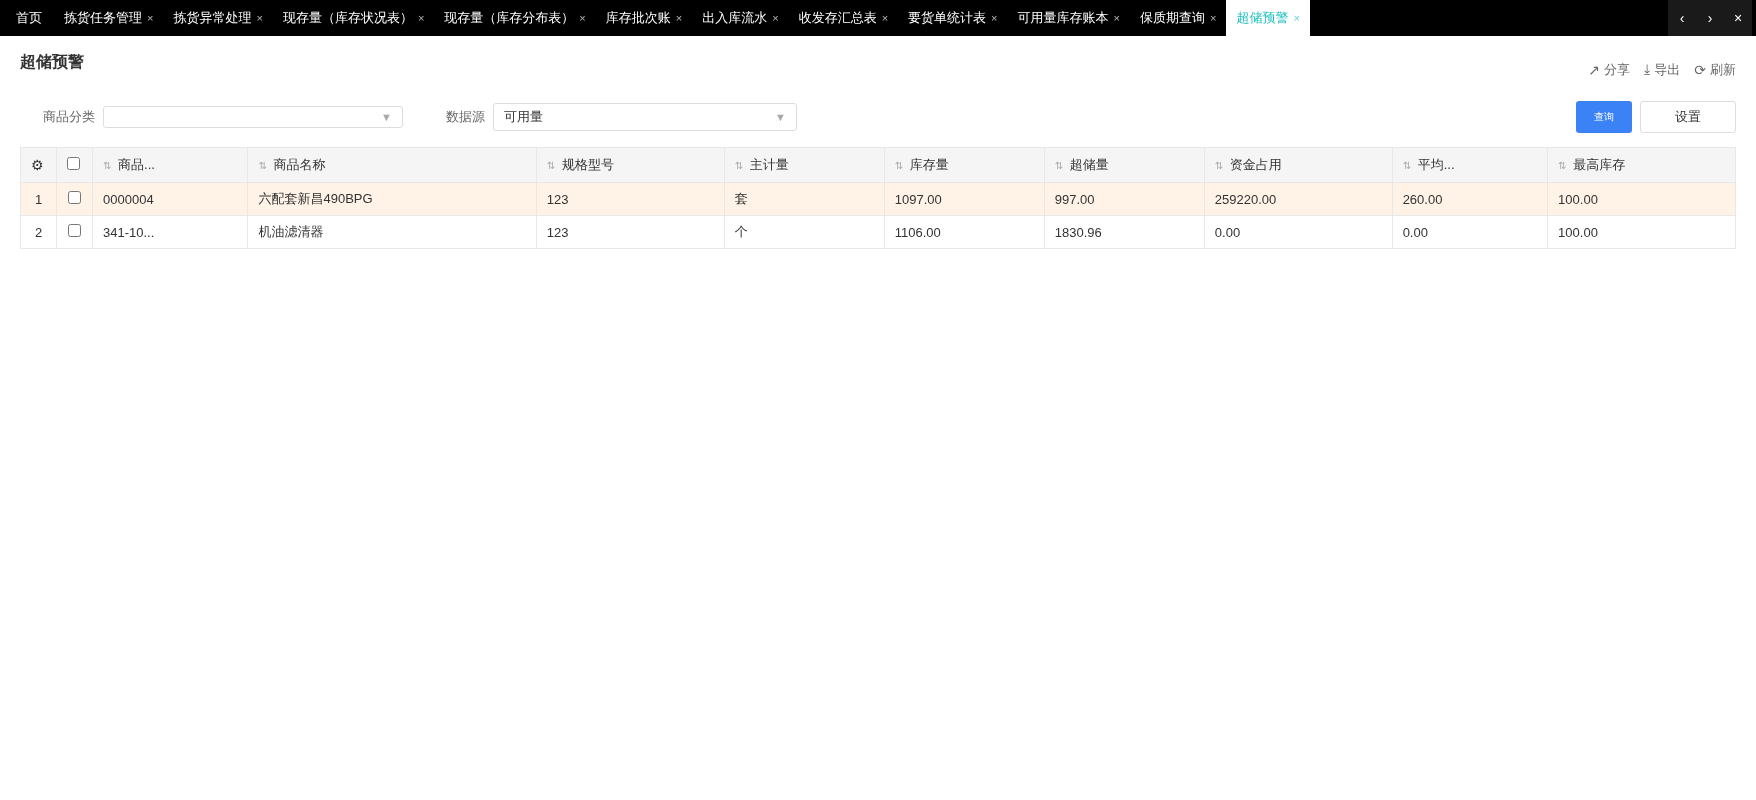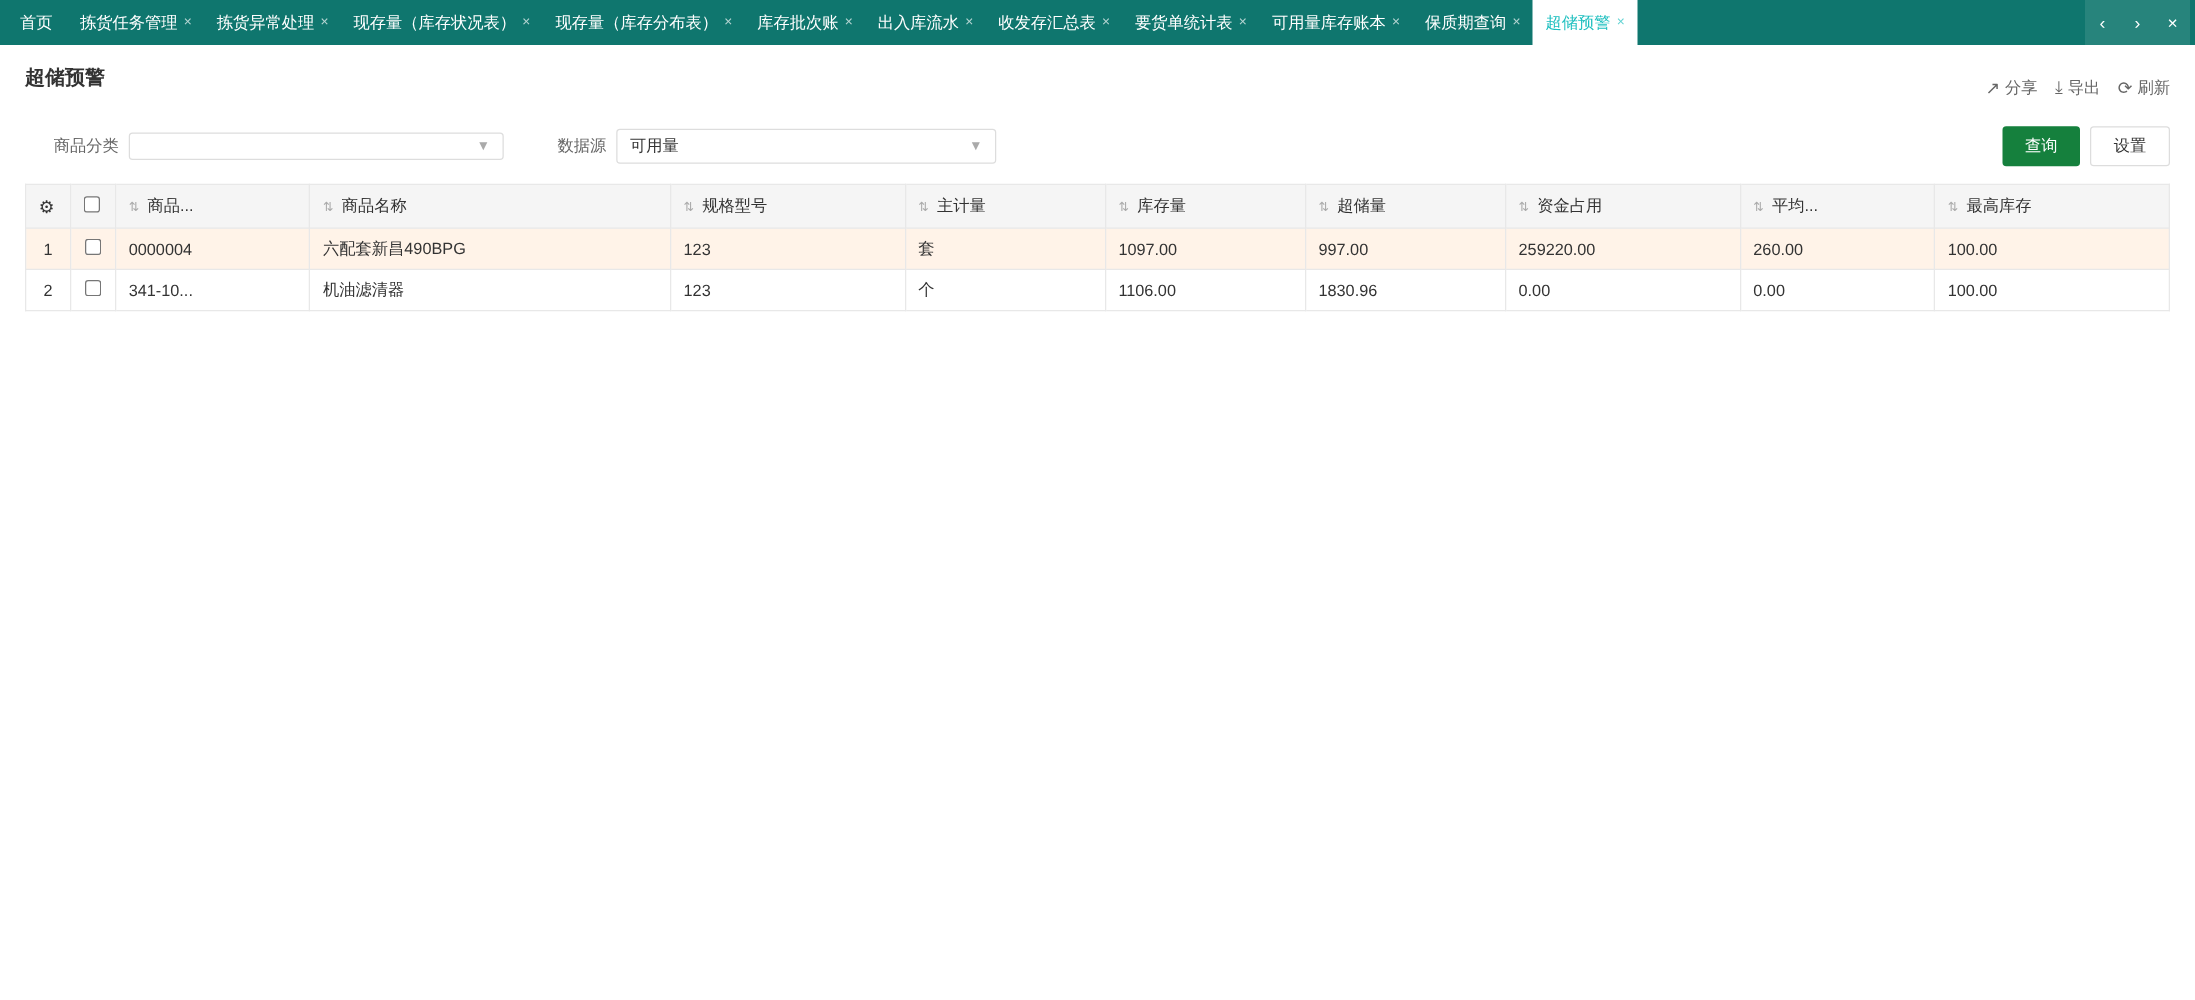--- a/index.html
+++ b/index.html
@@ -2,21 +2,21 @@
 <html><head>
   <meta charset="utf-8">
   <style>
     * { box-sizing: border-box; margin: 0; padding: 0; }
     body { font-family: "Microsoft YaHei", Arial, sans-serif; font-size: 13px; background: #fff; color: #333; }
 
     
     .top-nav {
       display: flex;
       align-items: center;
-      background: #0f766e;
+      background: #000000;
       height: 36px;
       padding: 0 4px;
       overflow: hidden;
     }
     .top-nav .nav-item {
       display: flex;
       align-items: center;
       padding: 0 10px;
       height: 36px;
       color: #fff;
@@ -126,34 +126,34 @@
       color: #aaa;
       font-size: 11px;
     }
 
     .filter-buttons {
       margin-left: auto;
       display: flex;
       gap: 8px;
     }
     .btn-query {
-      background: #15803d;
+      background: #3b82f6;
       color: #fff;
       border: none;
       border-radius: 3px;
       padding: 6px 18px;
       cursor: pointer;
-      font-size: 13px;
+      font-size: 10px;
     }
     .btn-settings {
       background: #fff;
       color: #333;
       border: 1px solid #ddd;
       border-radius: 3px;
-      padding: 6px 18px;
+      padding: 6px 34px;
       cursor: pointer;
       font-size: 13px;
     }
 
     
     .data-table {
       width: 100%;
       border-collapse: collapse;
       font-size: 13px;
     }

